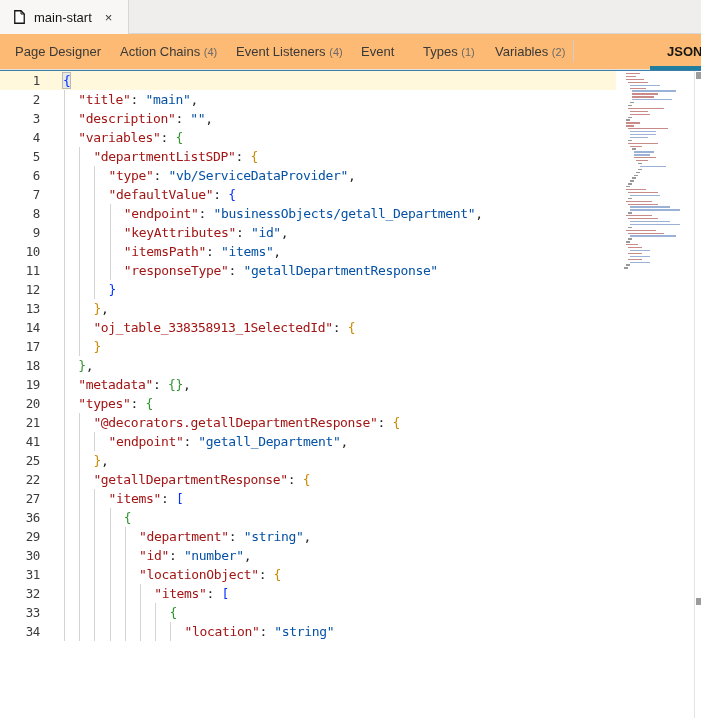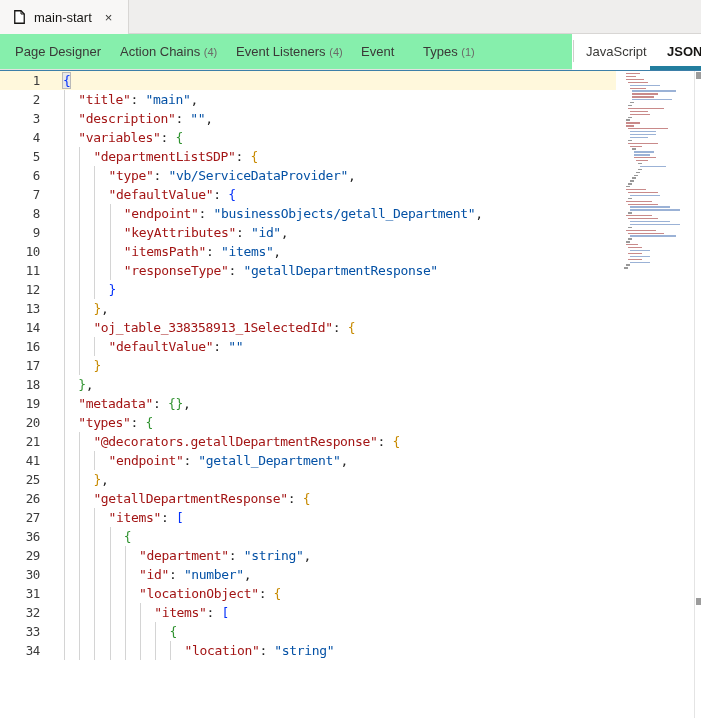--- a/index.html
+++ b/index.html
@@ -5,21 +5,21 @@
   * { box-sizing: border-box; margin: 0; padding: 0; }
   html, body { width: 701px; height: 718px; overflow: hidden; background: #ffffff; }
   body { font-family: "Liberation Sans", sans-serif; position: relative; }
 
   .tabstrip { position: absolute; left: 0; top: 0; width: 701px; height: 34px; background: #efeeed; border-bottom: 1px solid #d8d6d4; }
   .file-tab { position: absolute; left: 0; top: 0; width: 129px; height: 34px; background: #f8f7f6; border-right: 1px solid #d8d6d4; display: flex; align-items: center; padding-left: 14px; font-size: 13px; color: #161513; }
   .file-tab .doc-icon { width: 11px; height: 14px; margin-right: 9px; position: relative; }
   .file-tab .doc-icon svg { display: block; }
   .file-tab .close { margin-left: 13px; font-size: 13px; color: #3a3937; cursor: pointer; }
 
-  .subnav { position: absolute; left: 0; top: 34px; width: 572px; height: 36px; background: #86efac; border-bottom: 1px solid #e4e2e0; display: flex; align-items: center; font-size: 13px; color: #3a3937; }
+  .subnav { position: absolute; left: 0; top: 34px; width: 701px; height: 36px; background: #fdba74; border-bottom: 1px solid #e4e2e0; display: flex; align-items: center; font-size: 13px; color: #3a3937; }
   .subnav .item { position: absolute; top: 0; height: 36px; line-height: 36px; white-space: nowrap; cursor: pointer; }
   .subnav .count { font-size: 11px; color: #6b6a68; }
   .subnav .sep { position: absolute; left: 223px; top: 6px; width: 1px; height: 22px; background: #d0cecc; }
   .subnav .item.active { color: #161513; font-weight: bold; }
   .subnav .active-bar { position: absolute; left: 650px; top: 32px; width: 51px; height: 4px; background: #227e9e; }
 
   .editor { position: absolute; left: 0; top: 70px; width: 701px; height: 648px; background: #ffffff; border-top: 1px solid #3d7fa8; overflow: hidden; }
   .lines { position: absolute; left: 0; top: 0; width: 616px; }
   .line { position: relative; height: 19px; line-height: 19px; white-space: pre; font-family: "DejaVu Sans Mono", monospace; font-size: 13px; letter-spacing: -0.35px; }
   .line.current { background: #fff8dc; }
@@ -56,51 +56,50 @@
     <span class="close">×</span>
   </div>
 </div>
 
 <div class="subnav">
   <div class="item" style="left:15px"><span>Page Designer</span></div>
   <div class="item" style="left:120px"><span>Action Chains</span> <span class="count">(4)</span></div>
   <div class="item" style="left:236px"><span>Event Listeners</span> <span class="count">(4)</span></div>
   <div class="item" style="left:361px"><span>Event</span></div>
   <div class="item" style="left:423px"><span>Types</span> <span class="count">(1)</span></div>
+  <div class="item" style="left:495px"><span>Variables</span> <span class="count">(2)</span></div>
   <div class="sep" style="left:573px"></div>
-  <div class="item" style="left:586px"><span>JavaScript</span></div>
   <div class="item active" style="left:667px"><span>JSON</span></div>
   <div class="active-bar"></div>
 </div>
 
 <div class="editor">
   <div class="lines" id="lines">
       <div class="line current"><span class="ln">1</span><span class="code" style="left: 63px;"><span class="b0 bracket-box">{</span></span></div>
       <div class="line"><span class="ln">2</span><span class="guide" style="left: 64px;"></span><span class="code" style="left: 78.2px;"><span class="k">"title"</span><span class="p">: </span><span class="s">"main"</span><span class="p">,</span></span></div>
       <div class="line"><span class="ln">3</span><span class="guide" style="left: 64px;"></span><span class="code" style="left: 78.2px;"><span class="k">"description"</span><span class="p">: </span><span class="s">""</span><span class="p">,</span></span></div>
       <div class="line"><span class="ln">4</span><span class="guide" style="left: 64px;"></span><span class="code" style="left: 78.2px;"><span class="k">"variables"</span><span class="p">: </span><span class="b1">{</span></span></div>
       <div class="line"><span class="ln">5</span><span class="guide" style="left: 64px;"></span><span class="guide" style="left: 79.2px;"></span><span class="code" style="left: 93.4px;"><span class="k">"departmentListSDP"</span><span class="p">: </span><span class="b2">{</span></span></div>
       <div class="line"><span class="ln">6</span><span class="guide" style="left: 64px;"></span><span class="guide" style="left: 79.2px;"></span><span class="guide" style="left: 94.4px;"></span><span class="code" style="left: 108.6px;"><span class="k">"type"</span><span class="p">: </span><span class="s">"vb/ServiceDataProvider"</span><span class="p">,</span></span></div>
       <div class="line"><span class="ln">7</span><span class="guide" style="left: 64px;"></span><span class="guide" style="left: 79.2px;"></span><span class="guide" style="left: 94.4px;"></span><span class="code" style="left: 108.6px;"><span class="k">"defaultValue"</span><span class="p">: </span><span class="b0">{</span></span></div>
       <div class="line"><span class="ln">8</span><span class="guide" style="left: 64px;"></span><span class="guide" style="left: 79.2px;"></span><span class="guide" style="left: 94.4px;"></span><span class="guide" style="left: 109.6px;"></span><span class="code" style="left: 123.8px;"><span class="k">"endpoint"</span><span class="p">: </span><span class="s">"businessObjects/getall_Department"</span><span class="p">,</span></span></div>
       <div class="line"><span class="ln">9</span><span class="guide" style="left: 64px;"></span><span class="guide" style="left: 79.2px;"></span><span class="guide" style="left: 94.4px;"></span><span class="guide" style="left: 109.6px;"></span><span class="code" style="left: 123.8px;"><span class="k">"keyAttributes"</span><span class="p">: </span><span class="s">"id"</span><span class="p">,</span></span></div>
       <div class="line"><span class="ln">10</span><span class="guide" style="left: 64px;"></span><span class="guide" style="left: 79.2px;"></span><span class="guide" style="left: 94.4px;"></span><span class="guide" style="left: 109.6px;"></span><span class="code" style="left: 123.8px;"><span class="k">"itemsPath"</span><span class="p">: </span><span class="s">"items"</span><span class="p">,</span></span></div>
       <div class="line"><span class="ln">11</span><span class="guide" style="left: 64px;"></span><span class="guide" style="left: 79.2px;"></span><span class="guide" style="left: 94.4px;"></span><span class="guide" style="left: 109.6px;"></span><span class="code" style="left: 123.8px;"><span class="k">"responseType"</span><span class="p">: </span><span class="s">"getallDepartmentResponse"</span></span></div>
       <div class="line"><span class="ln">12</span><span class="guide" style="left: 64px;"></span><span class="guide" style="left: 79.2px;"></span><span class="guide" style="left: 94.4px;"></span><span class="code" style="left: 108.6px;"><span class="b0">}</span></span></div>
       <div class="line"><span class="ln">13</span><span class="guide" style="left: 64px;"></span><span class="guide" style="left: 79.2px;"></span><span class="code" style="left: 93.4px;"><span class="b2">}</span><span class="p">,</span></span></div>
       <div class="line"><span class="ln">14</span><span class="guide" style="left: 64px;"></span><span class="guide" style="left: 79.2px;"></span><span class="code" style="left: 93.4px;"><span class="k">"oj_table_338358913_1SelectedId"</span><span class="p">: </span><span class="b2">{</span></span></div>
-      <div class="line"><span class="ln">16</span><span class="guide" style="left: 64px;"></span><span class="guide" style="left: 79.2px;"></span><span class="guide" style="left: 94.4px;"></span><span class="code" style="left: 108.6px;"><span class="k">"defaultValue"</span><span class="p">: </span><span class="s">""</span></span></div>
       <div class="line"><span class="ln">17</span><span class="guide" style="left: 64px;"></span><span class="guide" style="left: 79.2px;"></span><span class="code" style="left: 93.4px;"><span class="b2">}</span></span></div>
       <div class="line"><span class="ln">18</span><span class="guide" style="left: 64px;"></span><span class="code" style="left: 78.2px;"><span class="b1">}</span><span class="p">,</span></span></div>
       <div class="line"><span class="ln">19</span><span class="guide" style="left: 64px;"></span><span class="code" style="left: 78.2px;"><span class="k">"metadata"</span><span class="p">: </span><span class="b1">{}</span><span class="p">,</span></span></div>
       <div class="line"><span class="ln">20</span><span class="guide" style="left: 64px;"></span><span class="code" style="left: 78.2px;"><span class="k">"types"</span><span class="p">: </span><span class="b1">{</span></span></div>
       <div class="line"><span class="ln">21</span><span class="guide" style="left: 64px;"></span><span class="guide" style="left: 79.2px;"></span><span class="code" style="left: 93.4px;"><span class="k">"@decorators.getallDepartmentResponse"</span><span class="p">: </span><span class="b2">{</span></span></div>
       <div class="line"><span class="ln">41</span><span class="guide" style="left: 64px;"></span><span class="guide" style="left: 79.2px;"></span><span class="guide" style="left: 94.4px;"></span><span class="code" style="left: 108.6px;"><span class="k">"endpoint"</span><span class="p">: </span><span class="s">"getall_Department"</span><span class="p">,</span></span></div>
       <div class="line"><span class="ln">25</span><span class="guide" style="left: 64px;"></span><span class="guide" style="left: 79.2px;"></span><span class="code" style="left: 93.4px;"><span class="b2">}</span><span class="p">,</span></span></div>
-      <div class="line"><span class="ln">26</span><span class="guide" style="left: 64px;"></span><span class="guide" style="left: 79.2px;"></span><span class="code" style="left: 93.4px;"><span class="k">"getallDepartmentResponse"</span><span class="p">: </span><span class="b2">{</span></span></div>
+      <div class="line"><span class="ln">22</span><span class="guide" style="left: 64px;"></span><span class="guide" style="left: 79.2px;"></span><span class="code" style="left: 93.4px;"><span class="k">"getallDepartmentResponse"</span><span class="p">: </span><span class="b2">{</span></span></div>
       <div class="line"><span class="ln">27</span><span class="guide" style="left: 64px;"></span><span class="guide" style="left: 79.2px;"></span><span class="guide" style="left: 94.4px;"></span><span class="code" style="left: 108.6px;"><span class="k">"items"</span><span class="p">: </span><span class="b0">[</span></span></div>
       <div class="line"><span class="ln">36</span><span class="guide" style="left: 64px;"></span><span class="guide" style="left: 79.2px;"></span><span class="guide" style="left: 94.4px;"></span><span class="guide" style="left: 109.6px;"></span><span class="code" style="left: 123.8px;"><span class="b1">{</span></span></div>
       <div class="line"><span class="ln">29</span><span class="guide" style="left: 64px;"></span><span class="guide" style="left: 79.2px;"></span><span class="guide" style="left: 94.4px;"></span><span class="guide" style="left: 109.6px;"></span><span class="guide" style="left: 124.8px;"></span><span class="code" style="left: 139px;"><span class="k">"department"</span><span class="p">: </span><span class="s">"string"</span><span class="p">,</span></span></div>
       <div class="line"><span class="ln">30</span><span class="guide" style="left: 64px;"></span><span class="guide" style="left: 79.2px;"></span><span class="guide" style="left: 94.4px;"></span><span class="guide" style="left: 109.6px;"></span><span class="guide" style="left: 124.8px;"></span><span class="code" style="left: 139px;"><span class="k">"id"</span><span class="p">: </span><span class="s">"number"</span><span class="p">,</span></span></div>
       <div class="line"><span class="ln">31</span><span class="guide" style="left: 64px;"></span><span class="guide" style="left: 79.2px;"></span><span class="guide" style="left: 94.4px;"></span><span class="guide" style="left: 109.6px;"></span><span class="guide" style="left: 124.8px;"></span><span class="code" style="left: 139px;"><span class="k">"locationObject"</span><span class="p">: </span><span class="b2">{</span></span></div>
       <div class="line"><span class="ln">32</span><span class="guide" style="left: 64px;"></span><span class="guide" style="left: 79.2px;"></span><span class="guide" style="left: 94.4px;"></span><span class="guide" style="left: 109.6px;"></span><span class="guide" style="left: 124.8px;"></span><span class="guide" style="left: 140px;"></span><span class="code" style="left: 154.2px;"><span class="k">"items"</span><span class="p">: </span><span class="b0">[</span></span></div>
       <div class="line"><span class="ln">33</span><span class="guide" style="left: 64px;"></span><span class="guide" style="left: 79.2px;"></span><span class="guide" style="left: 94.4px;"></span><span class="guide" style="left: 109.6px;"></span><span class="guide" style="left: 124.8px;"></span><span class="guide" style="left: 140px;"></span><span class="guide" style="left: 155.2px;"></span><span class="code" style="left: 169.4px;"><span class="b1">{</span></span></div>
       <div class="line"><span class="ln">34</span><span class="guide" style="left: 64px;"></span><span class="guide" style="left: 79.2px;"></span><span class="guide" style="left: 94.4px;"></span><span class="guide" style="left: 109.6px;"></span><span class="guide" style="left: 124.8px;"></span><span class="guide" style="left: 140px;"></span><span class="guide" style="left: 155.2px;"></span><span class="guide" style="left: 170.4px;"></span><span class="code" style="left: 184.6px;"><span class="k">"location"</span><span class="p">: </span><span class="s">"string"</span></span></div>
     </div>
 

